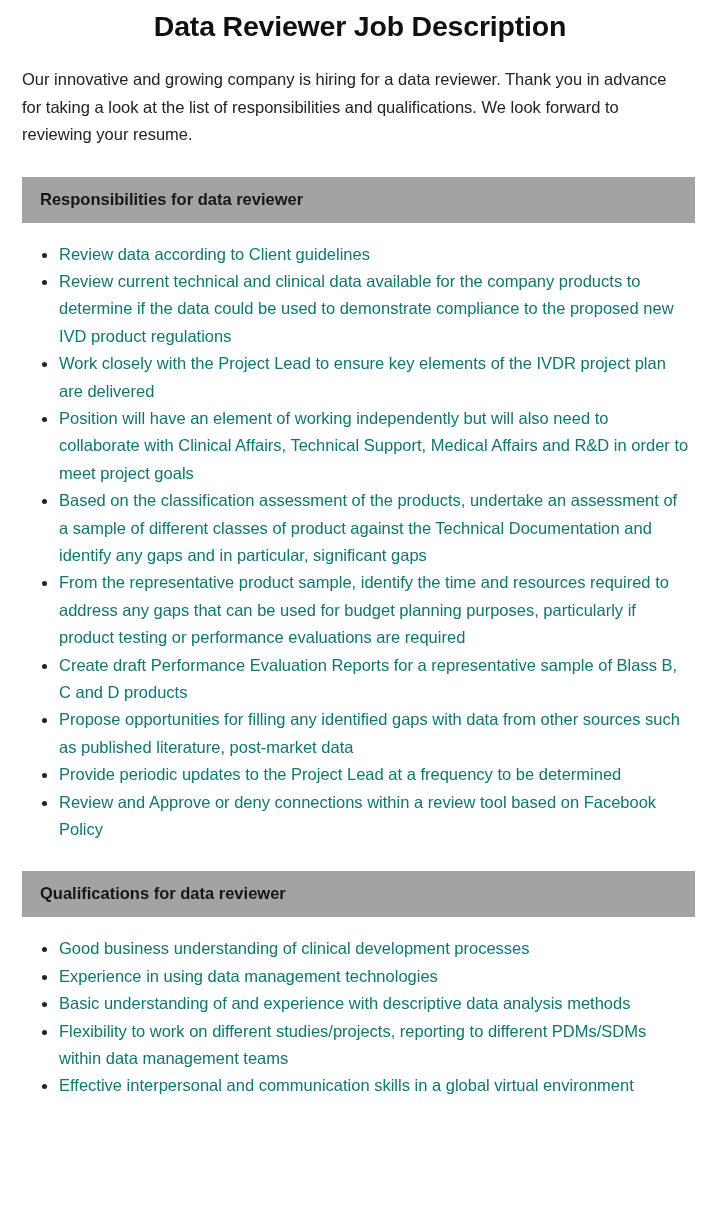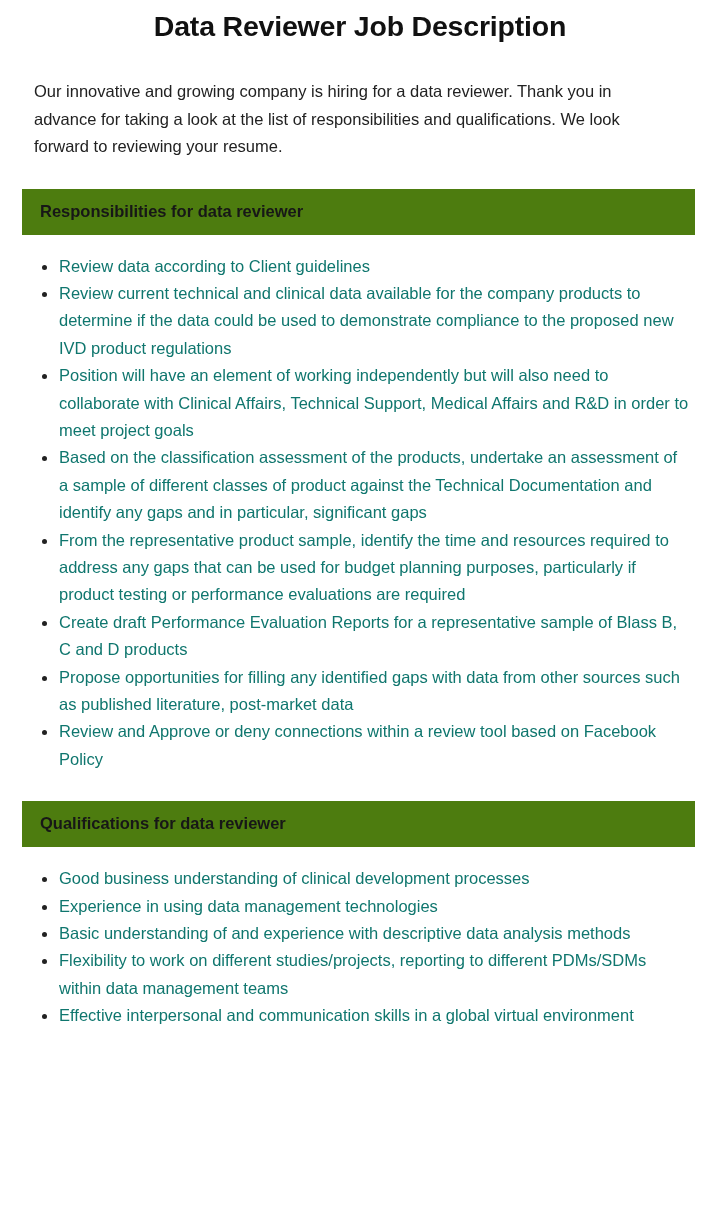--- a/index.html
+++ b/index.html
@@ -24,32 +24,32 @@
     font-size: 28.5px;
     font-weight: bold;
     text-align: center;
     letter-spacing: -0.2px;
     color: #111111;
     margin: 0;
     padding: 6px 22px 0 22px;
     line-height: 40px;
   }
   .intro {
-    margin: 12px;
+    margin: 0;
     padding: 20px 30px 0 22px;
     font-size: 16.5px;
     line-height: 27.5px;
     color: #222222;
   }
   .section {
     margin-top: 28px;
   }
   .section-header {
     margin: 0 25px 0 22px;
-    background: #4d7c0f;
+    background: #a3a3a3;
     padding: 12px 30px 13px 18px;
     box-sizing: border-box;
   }
   .section-header-text {
     font-size: 16.5px;
     font-weight: bold;
     color: #171717;
     line-height: 21px;
     display: block;
   }
@@ -90,25 +90,27 @@
   <p class="intro">Our innovative and growing company is hiring for a data reviewer. Thank you in advance for taking a look at the list of responsibilities and qualifications. We look forward to reviewing your resume.</p>
 
   <div class="section">
     <div class="section-header">
       <span class="section-header-text">Responsibilities for data reviewer</span>
     </div>
     <div class="list-gap-top"></div>
     <ul class="bullet-list" id="list-0">
         <li>Review data according to Client guidelines</li>
         <li>Review current technical and clinical data available for the company products to determine if the data could be used to demonstrate compliance to the proposed new IVD product regulations</li>
+        <li>Work closely with the Project Lead to ensure key elements of the IVDR project plan are delivered</li>
         <li>Position will have an element of working independently but will also need to collaborate with Clinical Affairs, Technical Support, Medical Affairs and R&amp;D in order to meet project goals</li>
         <li>Based on the classification assessment of the products, undertake an assessment of a sample of different classes of product against the Technical Documentation and identify any gaps and in particular, significant gaps</li>
         <li>From the representative product sample, identify the time and resources required to address any gaps that can be used for budget planning purposes, particularly if product testing or performance evaluations are required</li>
         <li>Create draft Performance Evaluation Reports for a representative sample of Blass B, C and D products</li>
         <li>Propose opportunities for filling any identified gaps with data from other sources such as published literature, post-market data</li>
+        <li>Provide periodic updates to the Project Lead at a frequency to be determined</li>
         <li>Review and Approve or deny connections within a review tool based on Facebook Policy</li>
       </ul>
   </div>
 
   <div class="section">
     <div class="section-header">
       <span class="section-header-text">Qualifications for data reviewer</span>
     </div>
     <div class="list-gap-top"></div>
     <ul class="bullet-list" id="list-1">

